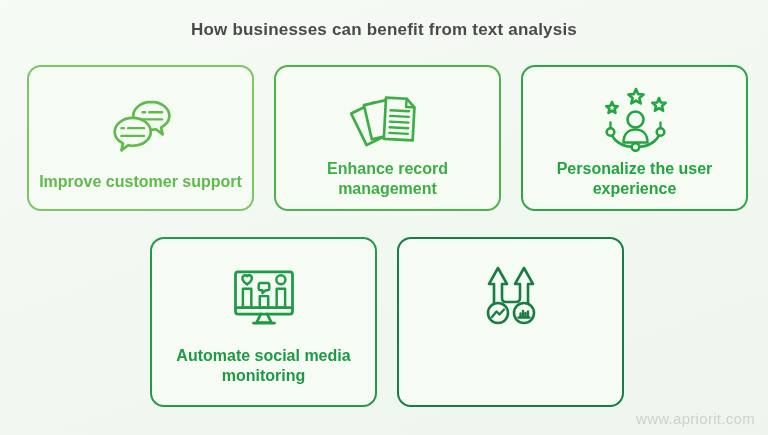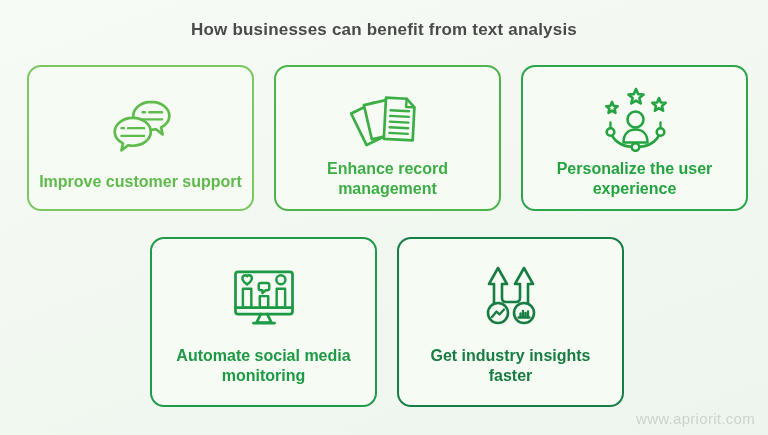--- a/index.html
+++ b/index.html
@@ -141,20 +141,17 @@
   <div class="card c5 pos5 row2">
     <div class="icon">
       <svg width="76" height="68" viewBox="0 0 72 68">
         <path class="st" d="M19 46 L19 24 L14 24 L23 8 L32 24 L27 24 L27 38 Q27 42 31 42 L41 42 Q45 42 45 38 L45 24 L40 24 L49 8 L58 24 L53 24 L53 46"></path>
         <circle class="fg" cx="23" cy="53" r="10"></circle>
         <circle class="fg" cx="49" cy="53" r="10"></circle>
         <path class="tn" d="M17 57 L21.5 51.5 L24.5 54.5 L29 49.5"></path>
         <path class="tn" d="M43.5 57.5 L54.5 57.5 M45.5 57.5 L45.5 53.5 M48 57.5 L48 51 M50.5 57.5 L50.5 53 M53 57.5 L53 51.5"></path>
       </svg>
     </div>
-    <div class="label-wrap">
-        <div class="label">Get industry insights faster</div>
-      </div>
   </div>
 
   <div class="watermark">www.apriorit.com</div>
 
 </div>
 
 </body></html>

